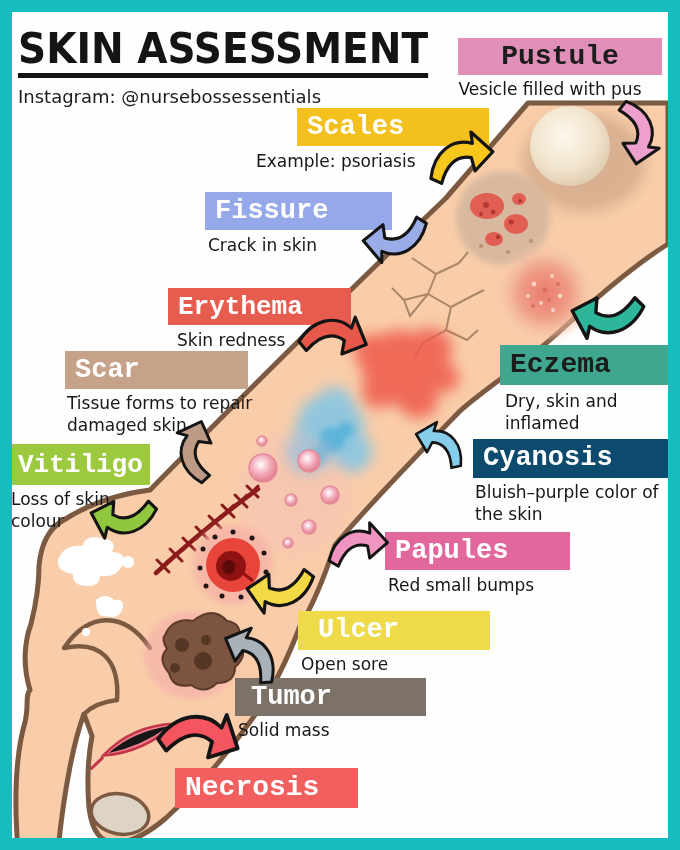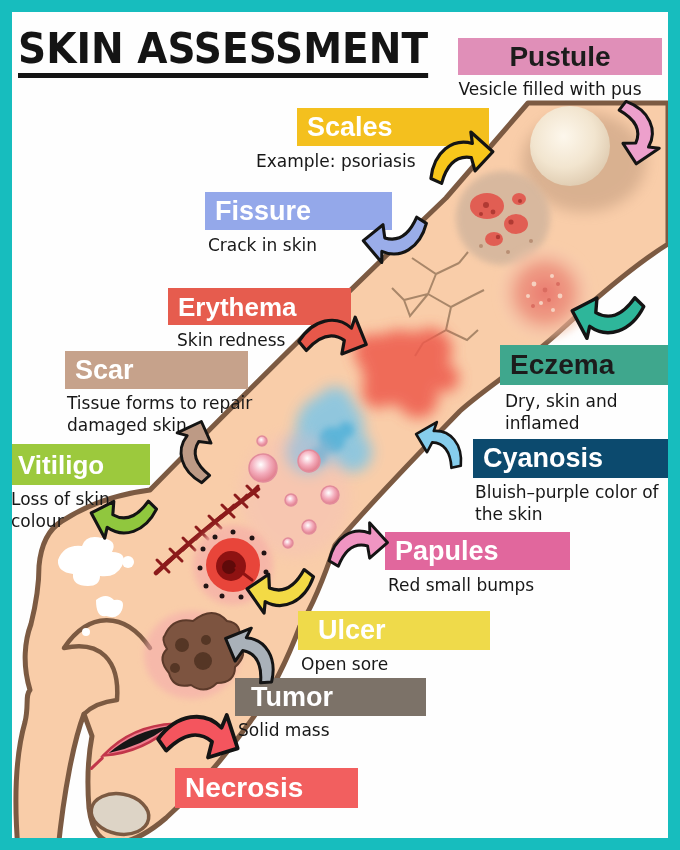--- a/index.html
+++ b/index.html
@@ -27,21 +27,21 @@
     font-size:18px;color:#1b1b1b;
   }
 
   
   .scene{position:absolute;left:0;top:0;width:680px;height:850px;z-index:1;}
 
   
   .box{
     position:absolute;display:flex;align-items:center;z-index:10;
     padding:0 10px;font-weight:700;font-size:27px;line-height:1;
-    font-family:Liberation Sans, sans-serif;white-space:nowrap;
+    font-family:Liberation Mono, monospace;white-space:nowrap;
   }
   .desc{
     position:absolute;z-index:10;font-size:17px;line-height:1.3;color:#171717;
   }
   #box-pustule{left:458px;top:38px;width:184px;height:37px;justify-content:center;font-size:28px;}
   #desc-pustule{left:440px;top:78px;width:220px;text-align:center;}
   #box-scales{left:253px;top:108px;width:172px;height:38px;margin-left:44px;}
   #desc-scales{left:256px;top:150px;}
   #box-fissure{left:205px;top:192px;width:167px;height:38px;}
   #desc-fissure{left:208px;top:234px;}
@@ -265,20 +265,21 @@
     </g>
 
     <g transform="rotate(-24 138 740)">
       <path d="M100,740 Q138,724 178,740 Q138,754 100,740 Z" fill="#ef7e8e" stroke="#c2364a" stroke-width="2.5"></path>
       <path d="M106,740 Q138,730 172,740 Q138,747 106,740 Z" fill="#161616"></path>
       <path d="M98,742 L84,747" stroke="#c2364a" stroke-width="3" stroke-linecap="round"></path>
     </g>
   </svg>
 
   <div class="title">SKIN ASSESSMENT</div>
+  <div class="subtitle">Instagram: @nursebossessentials</div>
 
   <div class="box" id="box-pustule" style="background-color: rgb(224, 143, 184); color: rgb(28, 28, 28);">Pustule</div>
   <div class="desc" id="desc-pustule">Vesicle filled with pus</div>
   <svg class="arrow" id="arr-pustule" viewBox="0 0 100 100" style="color: rgb(237, 160, 204);">
       <use href="#swoosh"></use>
     </svg>
 
   <div class="box" id="box-scales" style="background-color: rgb(244, 192, 30); color: rgb(255, 255, 255);">Scales</div>
   <div class="desc" id="desc-scales">Example: psoriasis</div>
   <svg class="arrow" id="arr-scales" viewBox="0 0 100 100" style="color: rgb(248, 199, 27);">

